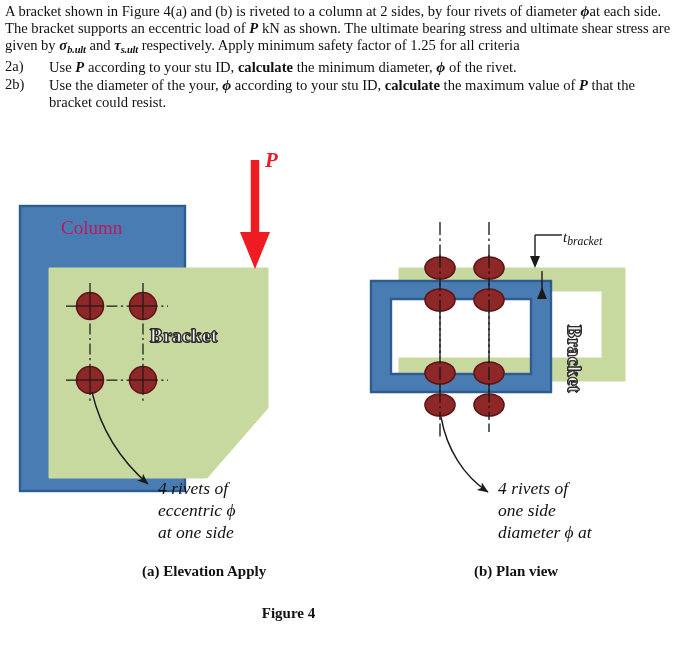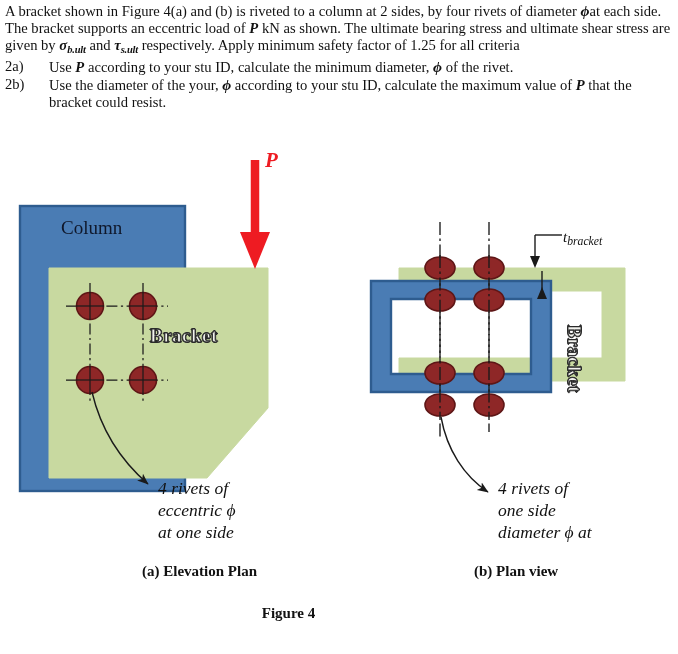--- a/index.html
+++ b/index.html
@@ -23,21 +23,21 @@
     top: 2px;
     width: 670px;
     font-size: 14.6px;
     line-height: 17px;
   }
   #statement p {
     margin: 0;
     text-align: left;
   }
   .bi { font-weight: bold; font-style: italic; }
-  .b  { font-weight: normal; }
+  .b  { font-weight: bold; }
   .sub {
     font-size: 0.72em;
     font-weight: bold;
     font-style: italic;
     vertical-align: -0.26em;
     letter-spacing: -0.2px;
   }
   .phi {
     font-weight: bold;
     font-style: italic;
@@ -69,21 +69,21 @@
   }
 
   
   .fig-text {
     position: absolute;
     white-space: nowrap;
   }
   #label-column {
     left: 61px;
     top: 77px;
-    color: #0f172a;
+    color: #be185d;
     font-size: 19px;
   }
   #label-P {
     left: 265px;
     top: 8px;
     color: #ee1b22;
     font-weight: bold;
     font-style: italic;
     font-size: 21px;
   }
@@ -273,17 +273,17 @@
     <div>eccentric ϕ</div>
     <div>at one side</div>
   </div>
 
   <div class="callout" id="callout-b">
     <div>4 rivets of</div>
     <div>one side</div>
     <div>diameter ϕ at</div>
   </div>
 
-  <div class="viewcap" id="cap-a">(a)  Elevation Plan</div>
+  <div class="viewcap" id="cap-a">(a)  Elevation Apply</div>
   <div class="viewcap" id="cap-b">(b) Plan view</div>
 
   <div id="fig-caption">Figure 4</div>
 </div>
 
 </body></html>

